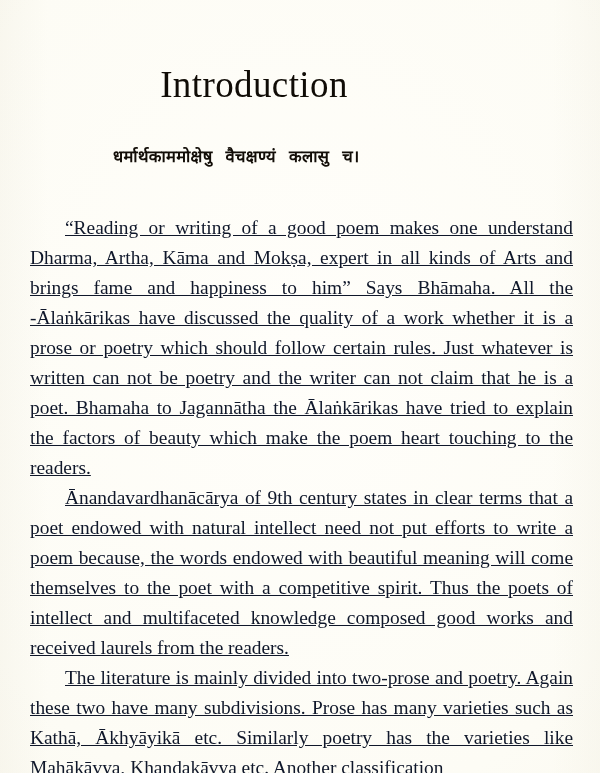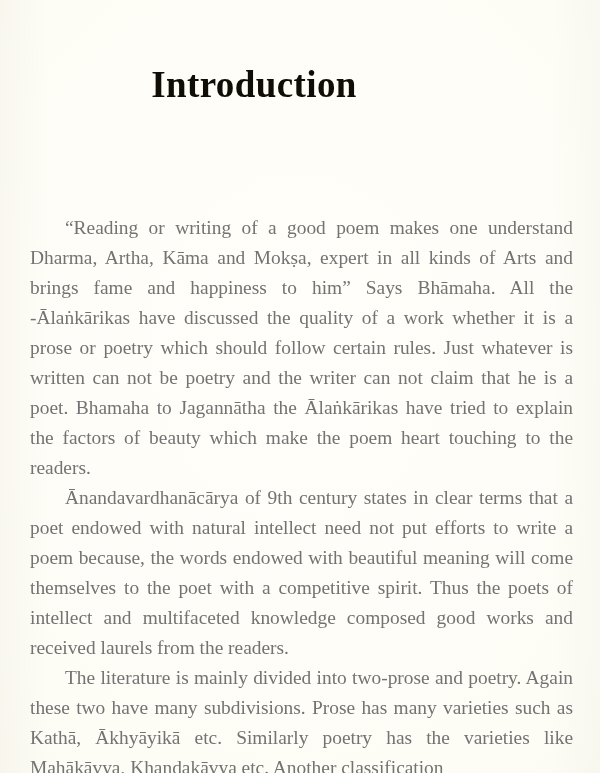--- a/index.html
+++ b/index.html
@@ -41,21 +41,21 @@
 
   
   .page-title {
     position: absolute;
     top: 38px;
     left: 0;
     width: 508px;
     text-align: center;
     font-size: 37px;
     line-height: 44px;
-    font-weight: 700;
+    font-weight: 400;
     letter-spacing: 0.4px;
     color: #100c06;
   }
 
   
   .verse-block {
     position: absolute;
     top: 144px;
     left: 113px;
     width: 460px;
@@ -92,38 +92,40 @@
     left: 30px;
     width: 543px;
   }
   .para {
     margin: 0;
     font-size: 19.4px;
     line-height: 30px;
     text-align: justify;
     text-justify: inter-word;
     text-indent: 35px;
-    color: #737373;
+    color: #0f172a;
     -webkit-hyphens: none;
     hyphens: none;
+    text-decoration: underline;
   }
   .para:last-child {
     text-align: justify;
   }
 </style>
 </head>
 <body>
 
 <div class="page"></div>
 
 <div class="content">
 
   <h1 class="page-title">Introduction</h1>
 
   <div class="verse-block">
+    <div class="verse-line verse-line-1">धर्मार्थकाममोक्षेषु वैचक्षण्यं कलासु च।</div>
   </div>
 
   <div class="body-text">
     <p class="para">“Reading or writing of a good poem makes one understand Dharma, Artha, Kāma and Mokṣa, expert in all kinds of Arts and brings fame and happiness to him” Says Bhāmaha. All the -Ālaṅkārikas have discussed the quality of a work whether it is a prose or poetry which should follow certain rules. Just whatever is written can not be poetry and the writer can not claim that he is a poet. Bhamaha to Jagannātha the Ālaṅkārikas have tried to explain the factors of beauty which make the poem heart touching to the readers.</p>
     <p class="para">Ānandavardhanācārya of 9th century states in clear terms that a poet endowed with natural intellect need not put efforts to write a poem because, the words endowed with beautiful meaning will come themselves to the poet with a competitive spirit. Thus the poets of intellect and multifaceted knowledge composed good works and received laurels from the readers.</p>
     <p class="para">The literature is mainly divided into two-prose and poetry. Again these two have many subdivisions. Prose has many varieties such as Kathā, Ākhyāyikā etc. Similarly poetry has the varieties like Mahākāvya, Khaṇḍakāvya etc. Another classification</p>
   </div>
 
 </div>
 

